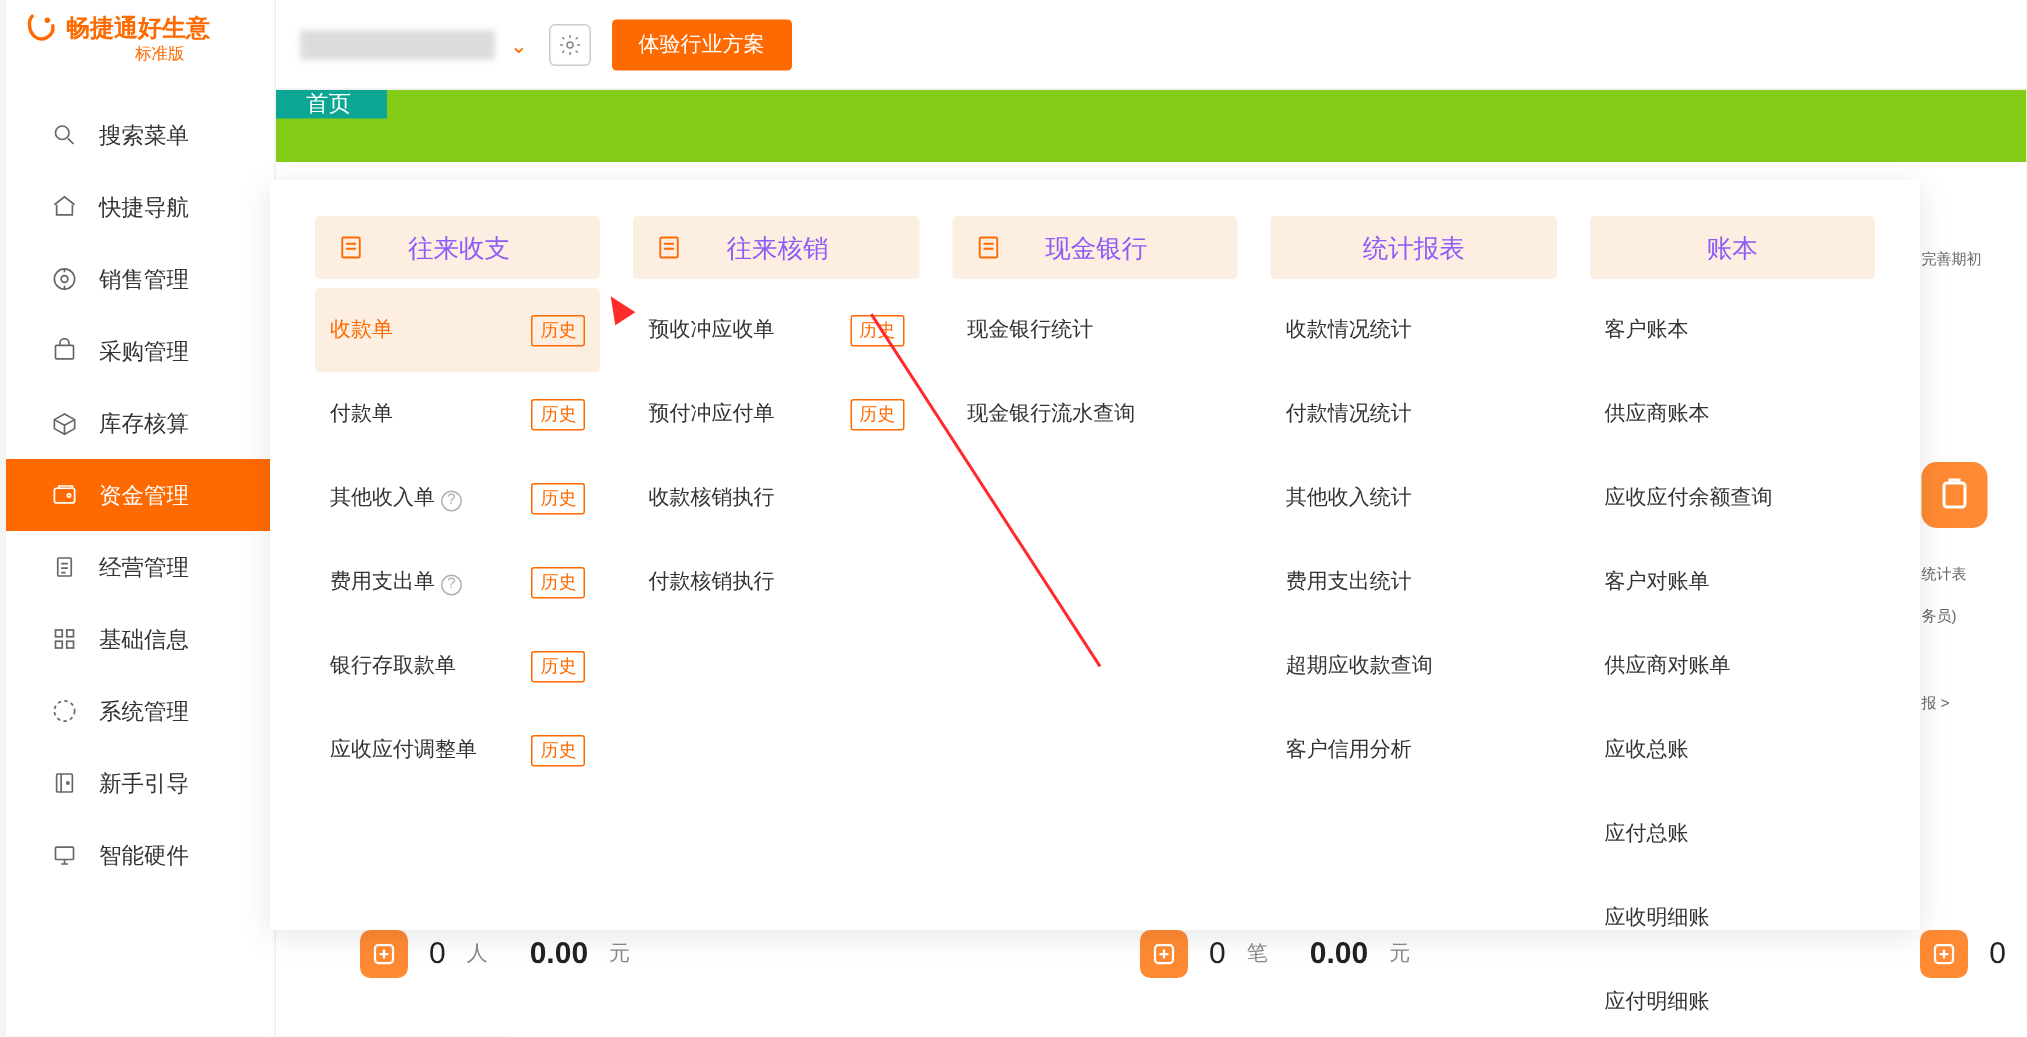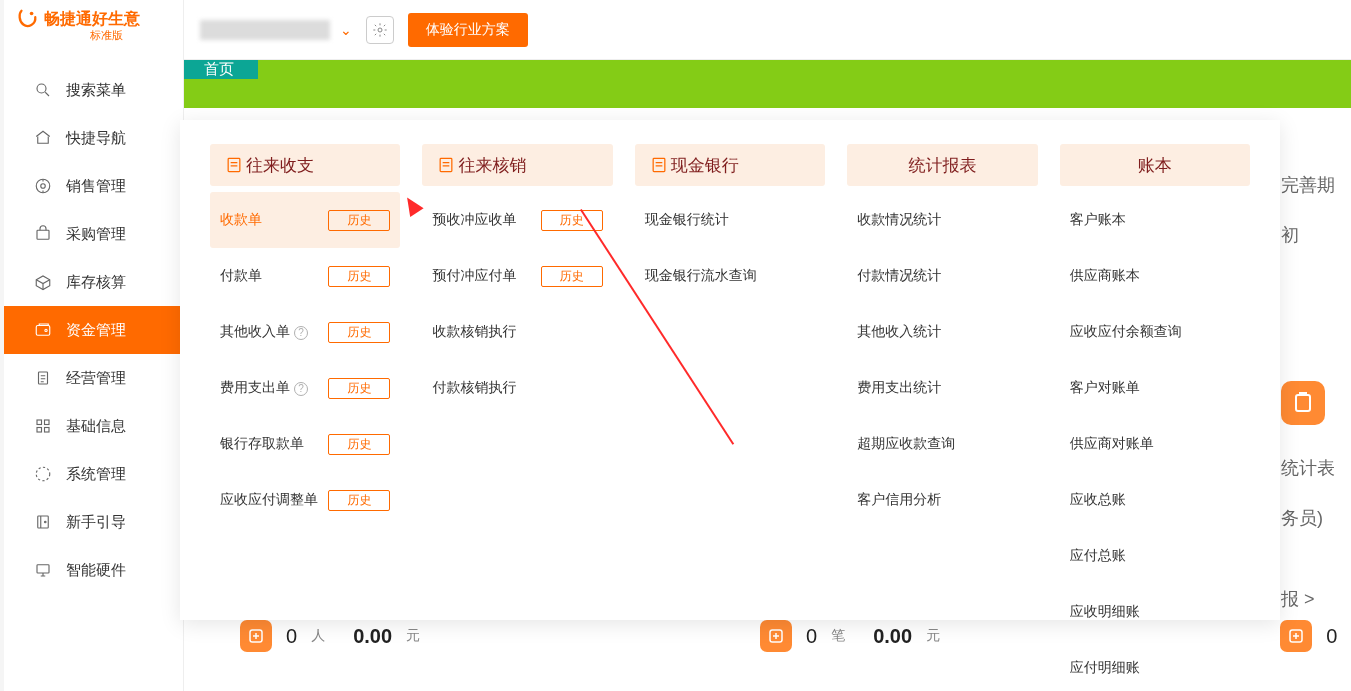--- a/index.html
+++ b/index.html
@@ -24,30 +24,30 @@
     .chev { color:#ff6a00; font-size:14px; }
     .gear-btn { width:28px; height:28px; border:1px solid #ccc; border-radius:4px; display:flex; align-items:center; justify-content:center; cursor:pointer; }
     .gear-btn svg { width:16px; height:16px; stroke:#888; fill:none; stroke-width:1.5; }
     .trial-btn { background:#ff6a00; color:#fff; border:none; height:34px; padding:0 18px; font-size:14px; border-radius:3px; cursor:pointer; }
     .tabbar { height:48px; background:#84cc16; display:flex; align-items:flex-start; }
     .tab { padding:0 24px; color:#fff; display:flex; align-items:center; font-size:15px; background:#0ca695; cursor:pointer; }
 
     .flyout { position:absolute; left:180px; top:120px; width:1100px; height:500px; background:#fff; box-shadow:0 4px 20px rgba(0,0,0,0.1); z-index:30; padding:24px 30px; }
     .cols { display:flex; gap:22px; }
     .col { width:200px; }
-    .col-head { height:42px; background:#fdeee2; display:flex; align-items:center; gap:2px; padding:0 14px; color:#7f1d1d; font-size:17px; font-weight:500; border-radius:3px; }
+    .col-head { height:42px; background:#fdeee2; display:flex; align-items:center; gap:28px; padding:0 14px; color:#8b5cf6; font-size:17px; font-weight:500; border-radius:3px; }
     .col-head.center { justify-content:center; }
     .col-head svg { width:20px; height:20px; stroke:#ff6a00; fill:none; stroke-width:1.5; }
     .col-body { padding-top:6px; }
     .row { height:56px; display:flex; align-items:center; justify-content:space-between; padding:0 10px; font-size:14px; color:#333; cursor:pointer; border-radius:3px; }
     .row.sel { background:#fdeee2; color:#ff6a00; }
-    .hist { border:1px solid #ff6a00; color:#ff6a00; font-size:12px; padding:1px 18px; border-radius:2px; cursor:pointer;text-align:center; }
+    .hist { border:1px solid #ff6a00; color:#ff6a00; font-size:12px; padding:1px 5px; border-radius:2px; cursor:pointer;text-align:center; }
     .hint { width:14px; height:14px; border:1px solid #b0b0b0; color:#b0b0b0; border-radius:50%; font-size:10px; display:inline-flex; align-items:center; justify-content:center; margin-left:4px; }
 
-    .peek { position:absolute; right:0; top:160px; width:70px; color:#666; font-size:18px; z-index:5; line-height:2.8; }
+    .peek { position:absolute; right:0; top:160px; width:70px; color:#666; font-size:10px; z-index:5; line-height:2.8; }
     .peek .clip-icon { width:44px; height:44px; background:#ff8a33; border-radius:10px; display:flex; align-items:center; justify-content:center; margin-bottom:18px; }
     .peek .clip-icon svg { width:24px; height:24px; stroke:#fff; fill:none; stroke-width:2; }
 
     .stats-row { position:absolute; left:180px; right:0; bottom:25px; height:60px; display:flex; align-items:center; padding-left:60px; gap:340px; z-index:5; }
     .stat { display:flex; align-items:center; gap:14px; }
     .stat-icon { width:32px; height:32px; background:#ff8a33; border-radius:7px; display:flex; align-items:center; justify-content:center; }
     .stat-icon svg { width:18px; height:18px; stroke:#fff; fill:none; stroke-width:2; }
     .stat-num { font-size:20px; color:#222; font-weight:500; }
     .stat-unit { font-size:14px; color:#888; }
     .stat-amt { font-size:20px; color:#222; font-weight:600; }

